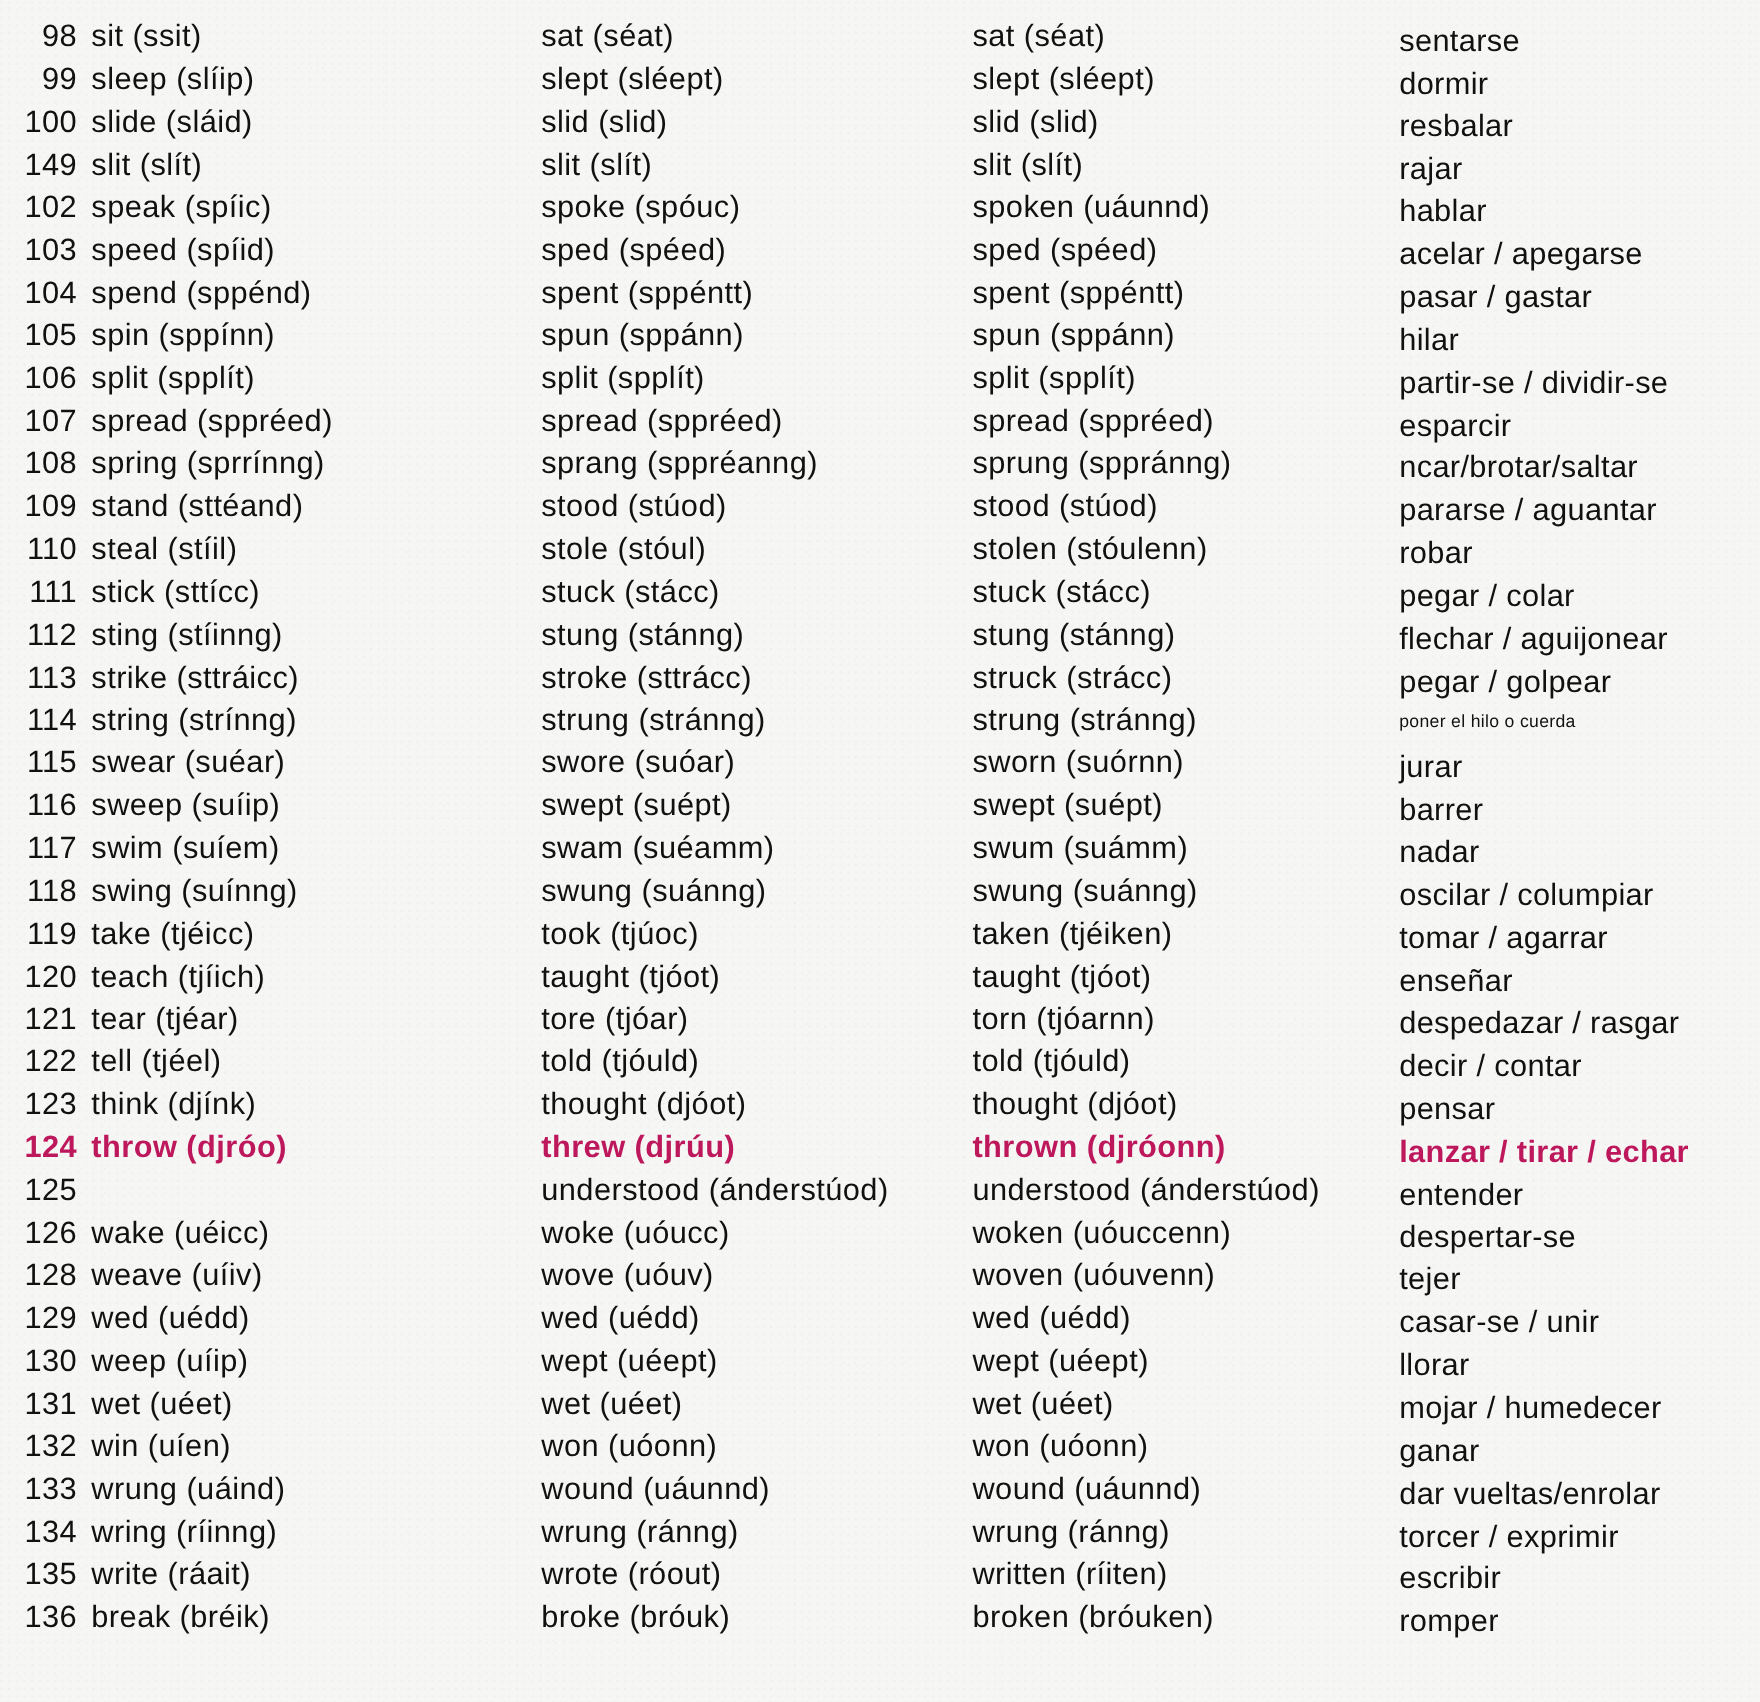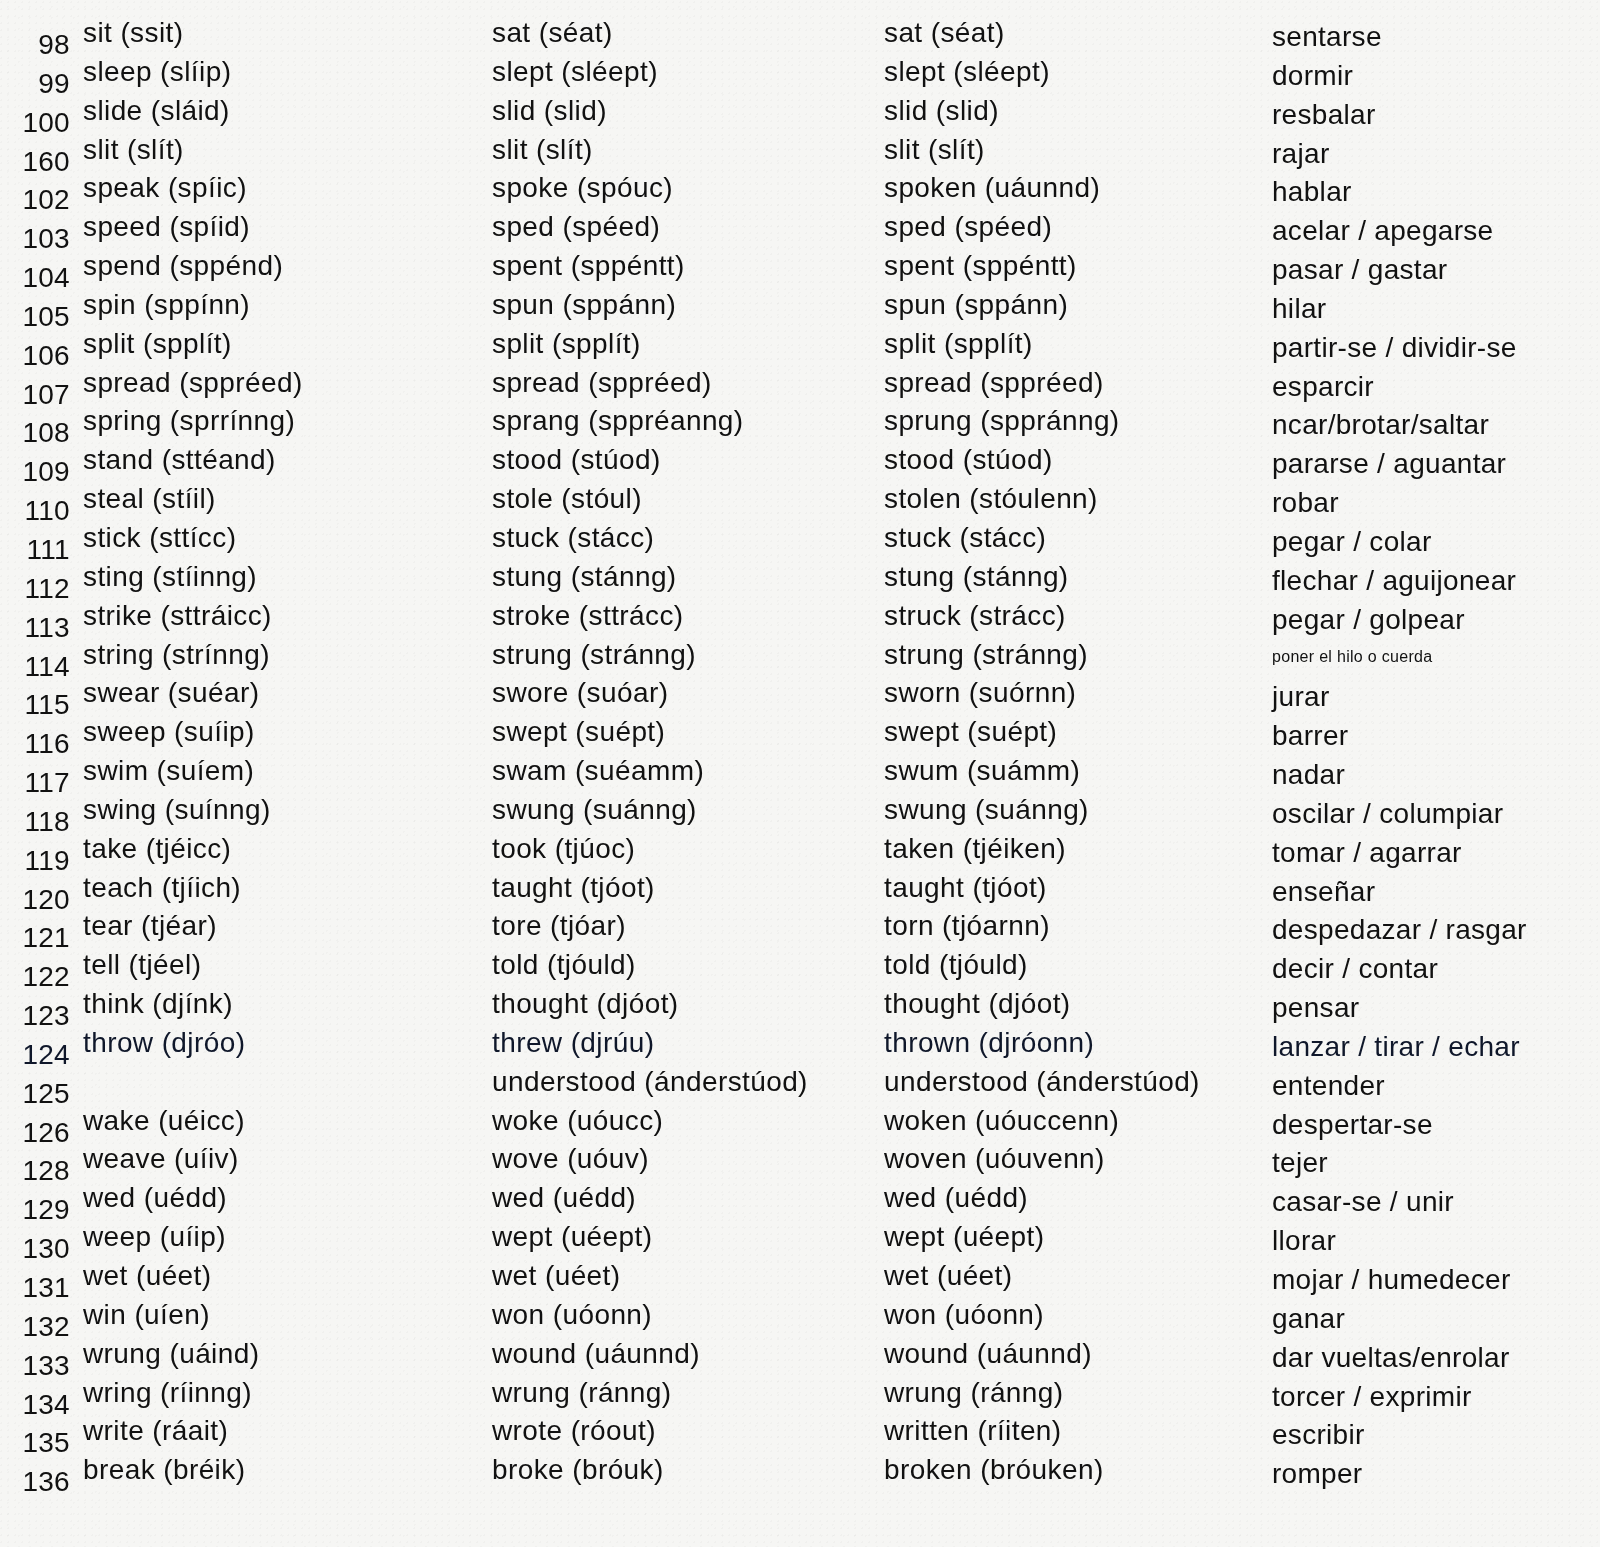--- a/index.html
+++ b/index.html
@@ -25,21 +25,21 @@
       top: 14px;
       width: 1600px;
     }
     .row {
       position: relative;
       height: 38.85px;
       white-space: nowrap;
     }
     .num {
       position: absolute;
-      top: 12px;
+      top: 0;
       width: 70px;
       text-align: right;
       font-size: 28px;
       line-height: 38px;
       letter-spacing: 0.3px;
     }
     .cell {
       position: absolute;
       top: 0;
       font-size: 28px;
@@ -54,21 +54,21 @@
       top: 4px;
       left: 1272px;
       font-size: 28px;
       line-height: 38px;
       letter-spacing: 0.3px;
     }
     .trans.small {
       font-size: 16px;
       top: 2px;
     }
-    .faded { color: #0f172a; }
+    .faded { color: #be185d; font-weight: bold; }
   </style>
 </head>
 <body>
 
 <div class="page" id="table">
     <div class="row">
       <span class="num">98</span>
       <span class="cell base">sit (ssit)</span>
       <span class="cell past">sat (séat)</span>
       <span class="cell part">sat (séat)</span>
@@ -82,21 +82,21 @@
       <span class="trans">dormir</span>
     </div>
     <div class="row">
       <span class="num">100</span>
       <span class="cell base">slide (sláid)</span>
       <span class="cell past">slid (slid)</span>
       <span class="cell part">slid (slid)</span>
       <span class="trans">resbalar</span>
     </div>
     <div class="row">
-      <span class="num">160</span>
+      <span class="num">149</span>
       <span class="cell base">slit (slít)</span>
       <span class="cell past">slit (slít)</span>
       <span class="cell part">slit (slít)</span>
       <span class="trans">rajar</span>
     </div>
     <div class="row">
       <span class="num">102</span>
       <span class="cell base">speak (spíic)</span>
       <span class="cell past">spoke (spóuc)</span>
       <span class="cell part">spoken (uáunnd)</span>

